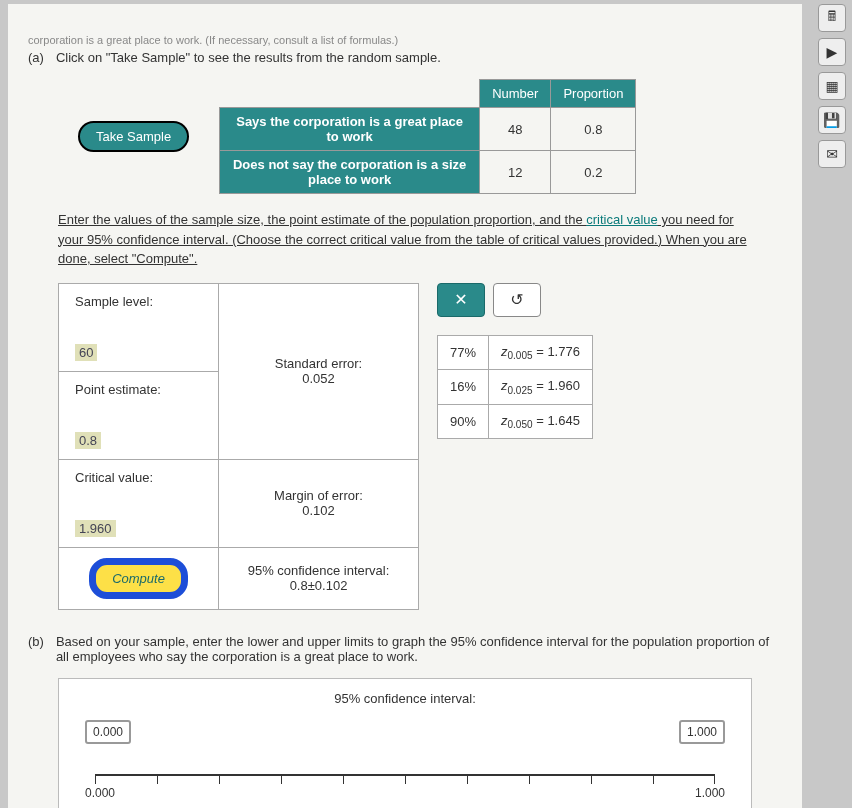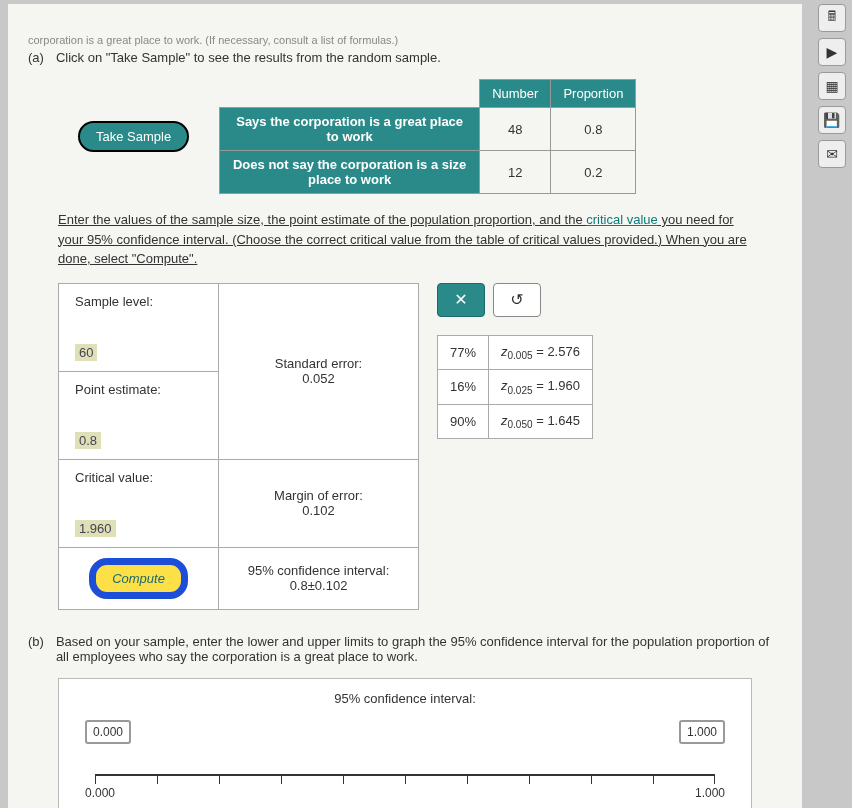--- a/index.html
+++ b/index.html
@@ -182,21 +182,21 @@
             <span>✕</span>
           </div>
         <div class="icon-btn">
             <span>↺</span>
           </div>
       </div>
       <table class="crit-table">
         <tbody>
         <tr>
           <td>77%</td>
-          <td><i>z</i><span class="sub">0.005</span> = <span>2.576</span></td>
+          <td><i>z</i><span class="sub">0.005</span> = <span>1.776</span></td>
         </tr>
         <tr>
           <td>16%</td>
           <td><i>z</i><span class="sub">0.025</span> = <span>1.960</span></td>
         </tr>
         <tr>
           <td>90%</td>
           <td><i>z</i><span class="sub">0.050</span> = <span>1.645</span></td>
         </tr>
       </tbody>

